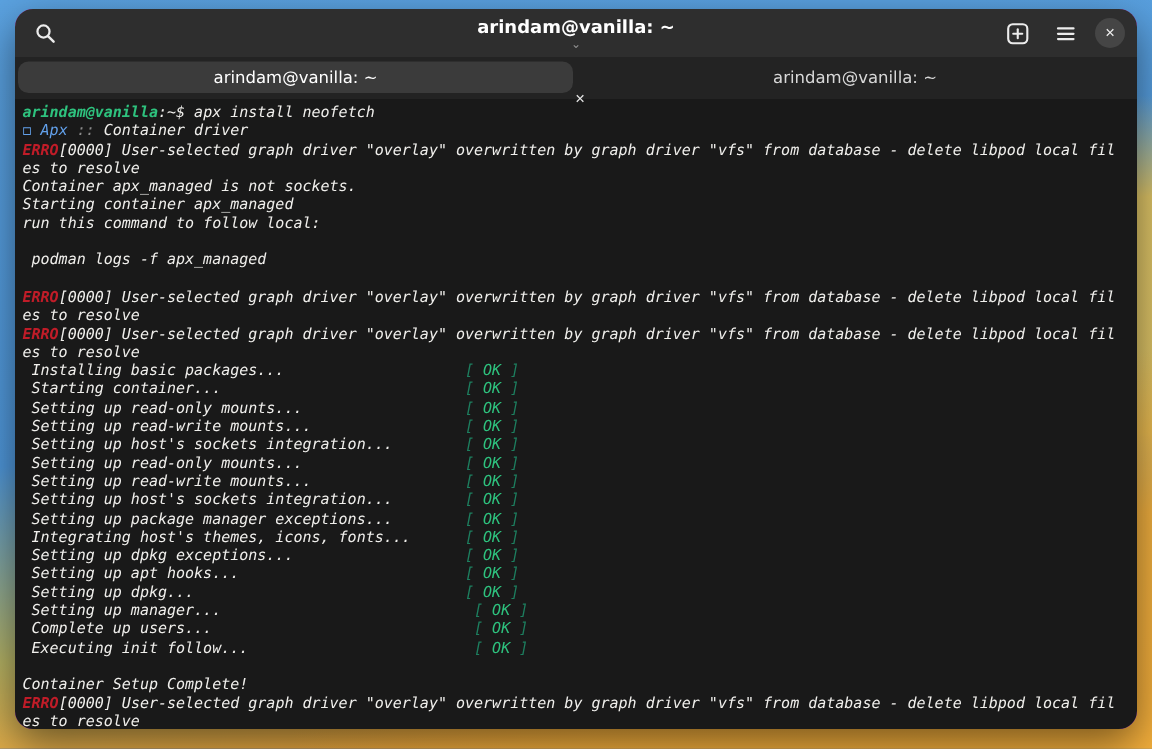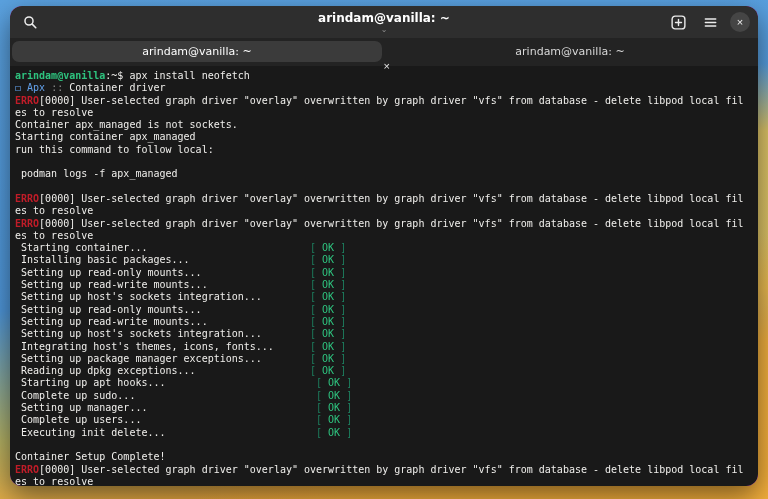--- a/index.html
+++ b/index.html
@@ -53,20 +53,21 @@
     position:absolute;right:9px;top:50%;transform:translateY(-50%);
     background:transparent;border:none;color:#e8e8e8;font-size:11px;cursor:pointer;padding:0;
     width:14px;height:14px;line-height:14px;text-align:center;
   }
   
   .terminal{
     height:426px;box-sizing:border-box;padding:4px 4px 0 5px;
     background:#191919;overflow:hidden;cursor:text;
     font-family:"DejaVu Sans Mono","Liberation Mono",monospace;
     font-size:10px;
+    font-style:italic;
   }
   .tline{white-space:pre;line-height:12.3px;height:12.3px;}
   .seg-prompt{color:#2ec27e;font-weight:bold;}
   .seg-fg{color:#f0efec;}
   .seg-blue{color:#62a0ea;}
   .seg-dim{color:#8a8a8a;}
   .seg-err{color:#c01c28;font-weight:bold;}
   .seg-ok{color:#2ec27e;}
   .seg-okb{color:#1d7f5f;}
 </style>
@@ -135,36 +136,36 @@
       <div class="tline"><span class="seg-fg">Container apx_managed is not sockets.</span></div>
       <div class="tline"><span class="seg-fg">Starting container apx_managed</span></div>
       <div class="tline"><span class="seg-fg">run this command to follow local:</span></div>
       <div class="tline">&nbsp;</div>
       <div class="tline"><span class="seg-fg"> podman logs -f apx_managed</span></div>
       <div class="tline">&nbsp;</div>
       <div class="tline"><span class="seg-err">ERRO</span><span class="seg-fg">[0000] User-selected graph driver "overlay" overwritten by graph driver "vfs" from database - delete libpod local fil</span></div>
       <div class="tline"><span class="seg-fg">es to resolve</span></div>
       <div class="tline"><span class="seg-err">ERRO</span><span class="seg-fg">[0000] User-selected graph driver "overlay" overwritten by graph driver "vfs" from database - delete libpod local fil</span></div>
       <div class="tline"><span class="seg-fg">es to resolve</span></div>
+      <div class="tline"><span class="seg-fg"> Installing basic packages...                    </span><span class="seg-okb">[ </span><span class="seg-ok">OK</span><span class="seg-okb"> ]</span></div>
       <div class="tline"><span class="seg-fg"> Starting container...                           </span><span class="seg-okb">[ </span><span class="seg-ok">OK</span><span class="seg-okb"> ]</span></div>
-      <div class="tline"><span class="seg-fg"> Installing basic packages...                    </span><span class="seg-okb">[ </span><span class="seg-ok">OK</span><span class="seg-okb"> ]</span></div>
       <div class="tline"><span class="seg-fg"> Setting up read-only mounts...                  </span><span class="seg-okb">[ </span><span class="seg-ok">OK</span><span class="seg-okb"> ]</span></div>
       <div class="tline"><span class="seg-fg"> Setting up read-write mounts...                 </span><span class="seg-okb">[ </span><span class="seg-ok">OK</span><span class="seg-okb"> ]</span></div>
       <div class="tline"><span class="seg-fg"> Setting up host's sockets integration...        </span><span class="seg-okb">[ </span><span class="seg-ok">OK</span><span class="seg-okb"> ]</span></div>
       <div class="tline"><span class="seg-fg"> Setting up read-only mounts...                  </span><span class="seg-okb">[ </span><span class="seg-ok">OK</span><span class="seg-okb"> ]</span></div>
       <div class="tline"><span class="seg-fg"> Setting up read-write mounts...                 </span><span class="seg-okb">[ </span><span class="seg-ok">OK</span><span class="seg-okb"> ]</span></div>
       <div class="tline"><span class="seg-fg"> Setting up host's sockets integration...        </span><span class="seg-okb">[ </span><span class="seg-ok">OK</span><span class="seg-okb"> ]</span></div>
+      <div class="tline"><span class="seg-fg"> Setting up package manager exceptions...        </span><span class="seg-okb">[ </span><span class="seg-ok">OK</span><span class="seg-okb"> ]</span></div>
       <div class="tline"><span class="seg-fg"> Integrating host's themes, icons, fonts...      </span><span class="seg-okb">[ </span><span class="seg-ok">OK</span><span class="seg-okb"> ]</span></div>
-      <div class="tline"><span class="seg-fg"> Setting up package manager exceptions...        </span><span class="seg-okb">[ </span><span class="seg-ok">OK</span><span class="seg-okb"> ]</span></div>
-      <div class="tline"><span class="seg-fg"> Reading up dpkg exceptions...                   </span><span class="seg-okb">[ </span><span class="seg-ok">OK</span><span class="seg-okb"> ]</span></div>
-      <div class="tline"><span class="seg-fg"> Starting up apt hooks...                         </span><span class="seg-okb">[ </span><span class="seg-ok">OK</span><span class="seg-okb"> ]</span></div>
-      <div class="tline"><span class="seg-fg"> Complete up sudo...                              </span><span class="seg-okb">[ </span><span class="seg-ok">OK</span><span class="seg-okb"> ]</span></div>
+      <div class="tline"><span class="seg-fg"> Setting up dpkg exceptions...                   </span><span class="seg-okb">[ </span><span class="seg-ok">OK</span><span class="seg-okb"> ]</span></div>
+      <div class="tline"><span class="seg-fg"> Setting up apt hooks...                         </span><span class="seg-okb">[ </span><span class="seg-ok">OK</span><span class="seg-okb"> ]</span></div>
+      <div class="tline"><span class="seg-fg"> Setting up dpkg...                              </span><span class="seg-okb">[ </span><span class="seg-ok">OK</span><span class="seg-okb"> ]</span></div>
       <div class="tline"><span class="seg-fg"> Setting up manager...                            </span><span class="seg-okb">[ </span><span class="seg-ok">OK</span><span class="seg-okb"> ]</span></div>
       <div class="tline"><span class="seg-fg"> Complete up users...                             </span><span class="seg-okb">[ </span><span class="seg-ok">OK</span><span class="seg-okb"> ]</span></div>
-      <div class="tline"><span class="seg-fg"> Executing init delete...                         </span><span class="seg-okb">[ </span><span class="seg-ok">OK</span><span class="seg-okb"> ]</span></div>
+      <div class="tline"><span class="seg-fg"> Executing init follow...                         </span><span class="seg-okb">[ </span><span class="seg-ok">OK</span><span class="seg-okb"> ]</span></div>
       <div class="tline">&nbsp;</div>
       <div class="tline"><span class="seg-fg">Container Setup Complete!</span></div>
       <div class="tline"><span class="seg-err">ERRO</span><span class="seg-fg">[0000] User-selected graph driver "overlay" overwritten by graph driver "vfs" from database - delete libpod local fil</span></div>
       <div class="tline"><span class="seg-fg">es to resolve</span></div>
       <div class="tline"><span class="seg-fg">Reading package lists... 0%</span></div>
     </div>
 
 </div>
 
 </body></html>

